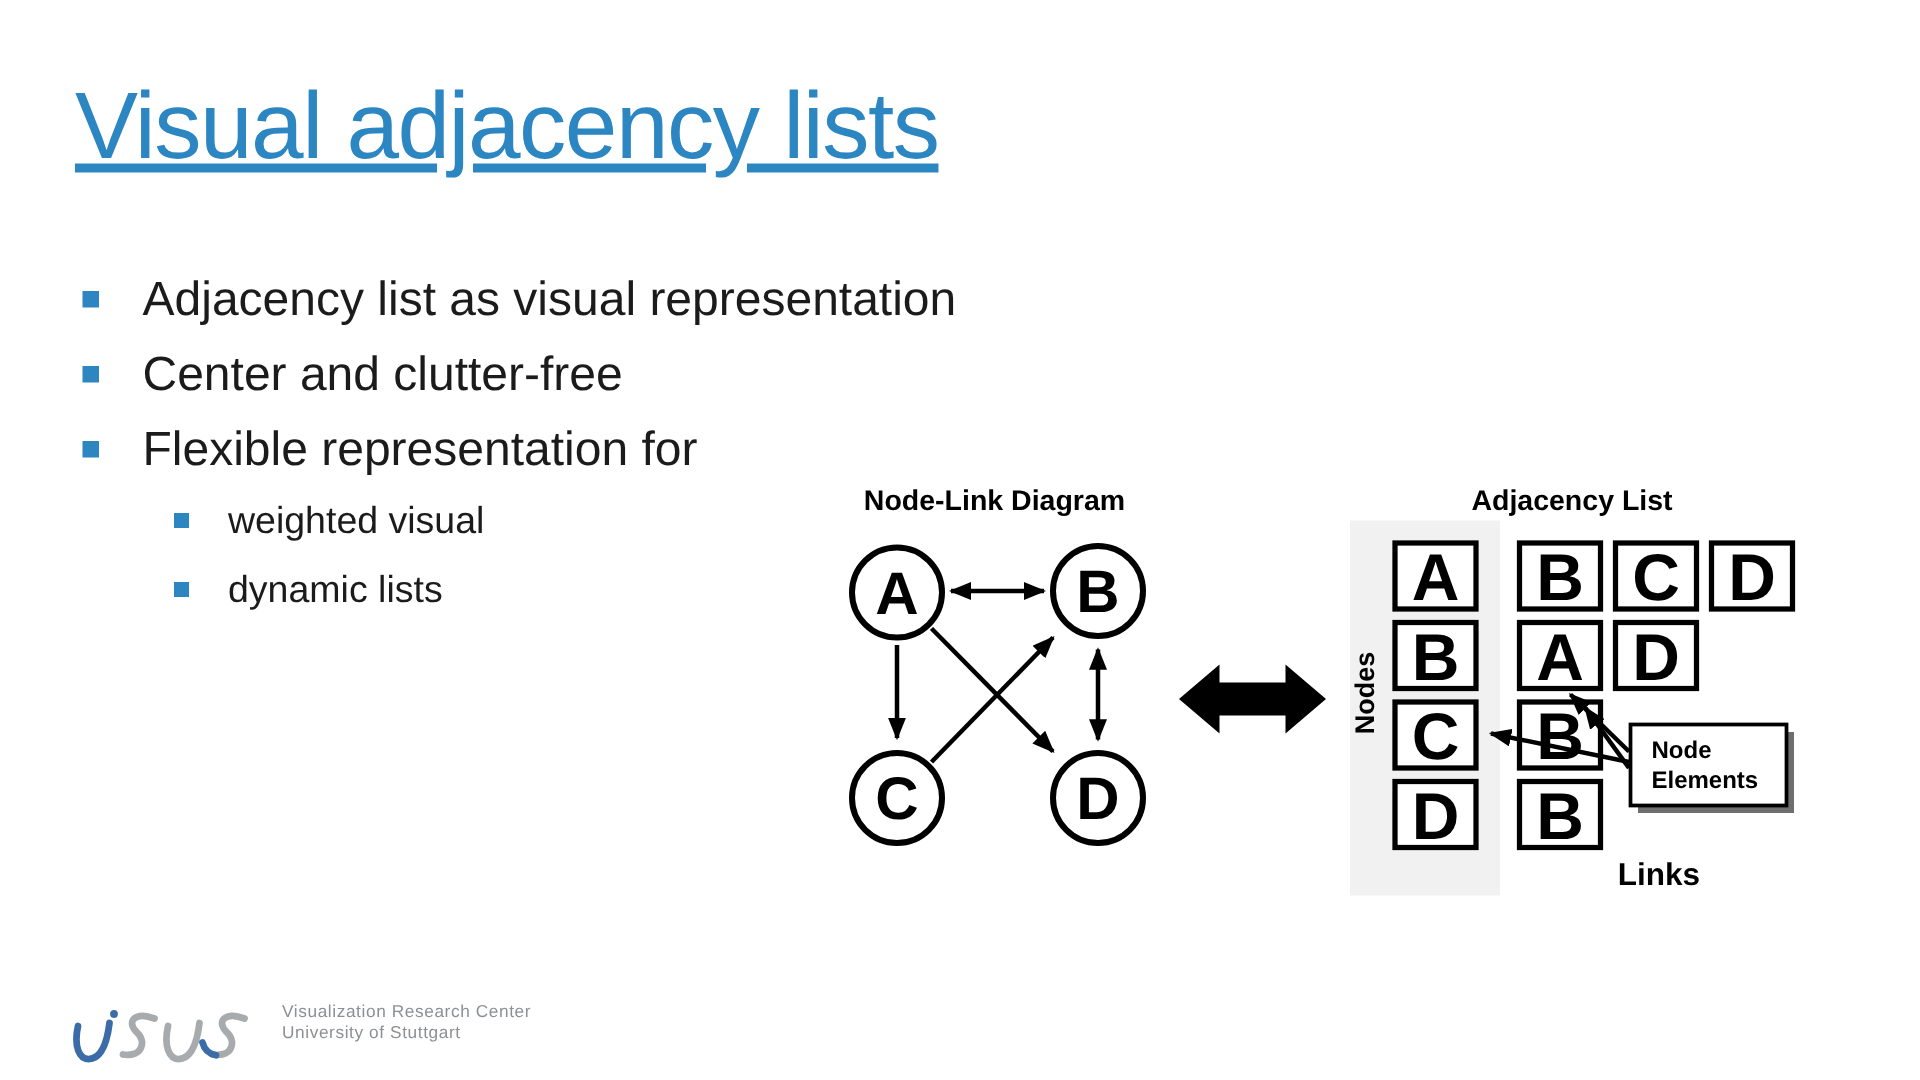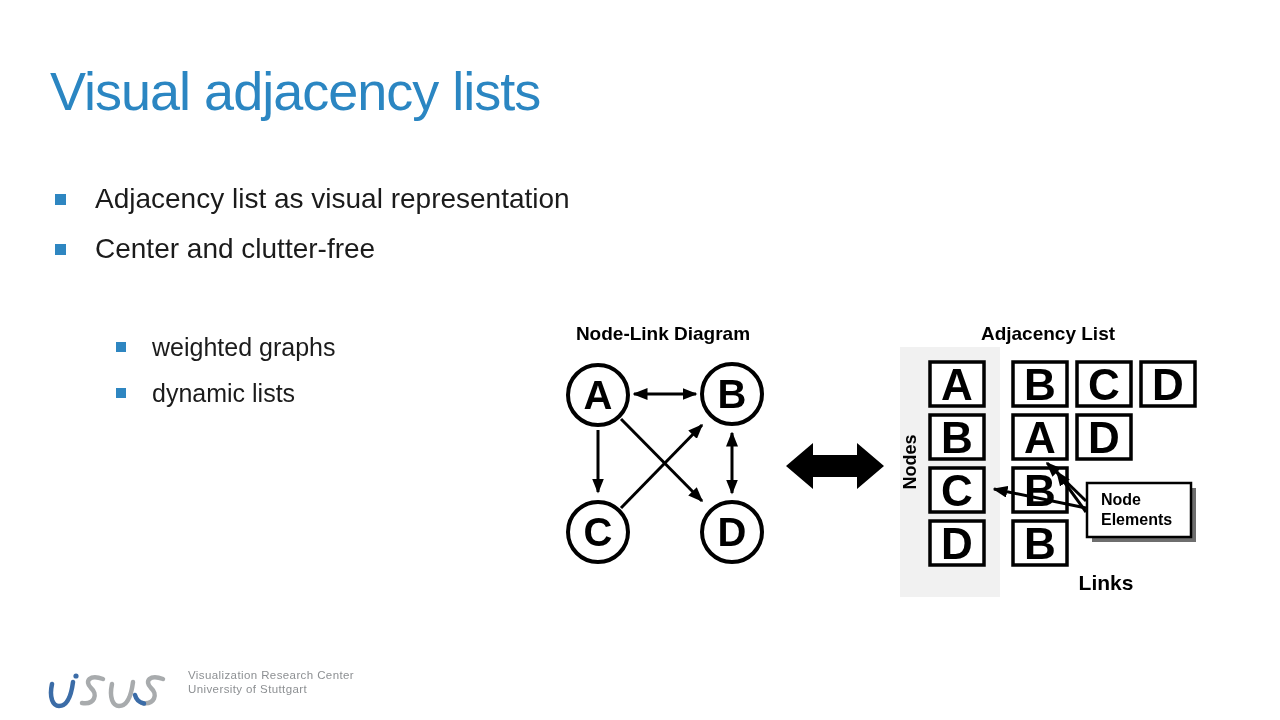--- a/index.html
+++ b/index.html
@@ -1,30 +1,30 @@
 <!DOCTYPE html>
 <html><head>
 <meta charset="utf-8">
 <style>
   html,body{margin:0;padding:0;}
   body{
     width:1280px;height:720px;position:relative;background:#ffffff;
     font-family:"Liberation Sans", sans-serif;overflow:hidden;
   }
   .slide-title{
-    position:absolute;left:50px;top:60px;margin:0;
-    font-size:54px;font-weight:300;letter-spacing:-1px;
-    color:#2b86c2;font-family:"Liberation Sans", sans-serif;
+    position:absolute;left:50px;top:48px;margin:0;
+    font-size:63px;font-weight:300;letter-spacing:-1px;
+    color:#2b86c2;font-family:"Liberation Sans", sans-serif;text-decoration:underline;
   }
   .bullets{position:absolute;left:55px;top:174px;}
   .bullet-row{display:flex;align-items:center;height:50px;}
   .bullet-sq{
     width:11px;height:11px;background:#2e86c1;margin-right:29px;flex:0 0 auto;
   }
-  .bullet-label{font-size:28px;color:#1b1b1b;}
+  .bullet-label{font-size:32px;color:#1b1b1b;}
   .subbullets{position:absolute;left:116px;top:324px;}
   .subbullet-row{display:flex;align-items:center;height:46px;}
   .subbullet-sq{
     width:10px;height:10px;background:#2e86c1;margin-right:26px;flex:0 0 auto;
   }
   .subbullet-label{font-size:25px;color:#1b1b1b;}
   .figure-svg{position:absolute;left:0;top:0;}
   .fig-title{font-size:19px;font-weight:bold;fill:#000;}
   .node-letter{font-size:40px;font-weight:bold;fill:#000;}
   .cell-letter{font-size:44px;font-weight:bold;fill:#000;}
@@ -41,26 +41,30 @@
 
 <div class="bullets">
   <div class="bullet-row">
     <span class="bullet-sq"></span>
     <span class="bullet-label">Adjacency list as visual representation</span>
   </div>
   <div class="bullet-row">
     <span class="bullet-sq"></span>
     <span class="bullet-label">Center and clutter-free</span>
   </div>
+  <div class="bullet-row">
+    <span class="bullet-sq"></span>
+    <span class="bullet-label">Flexible representation for</span>
+  </div>
 </div>
 
 <div class="subbullets">
   <div class="subbullet-row">
     <span class="subbullet-sq"></span>
-    <span class="subbullet-label">weighted graphs</span>
+    <span class="subbullet-label">weighted visual</span>
   </div>
   <div class="subbullet-row">
     <span class="subbullet-sq"></span>
     <span class="subbullet-label">dynamic lists</span>
   </div>
 </div>
 
 <svg class="figure-svg" width="1280" height="720" viewBox="0 0 1280 720">
   <defs>
     <marker id="arw" markerUnits="strokeWidth" markerWidth="5" markerHeight="4" refX="4.5" refY="2" orient="auto-start-reverse">

